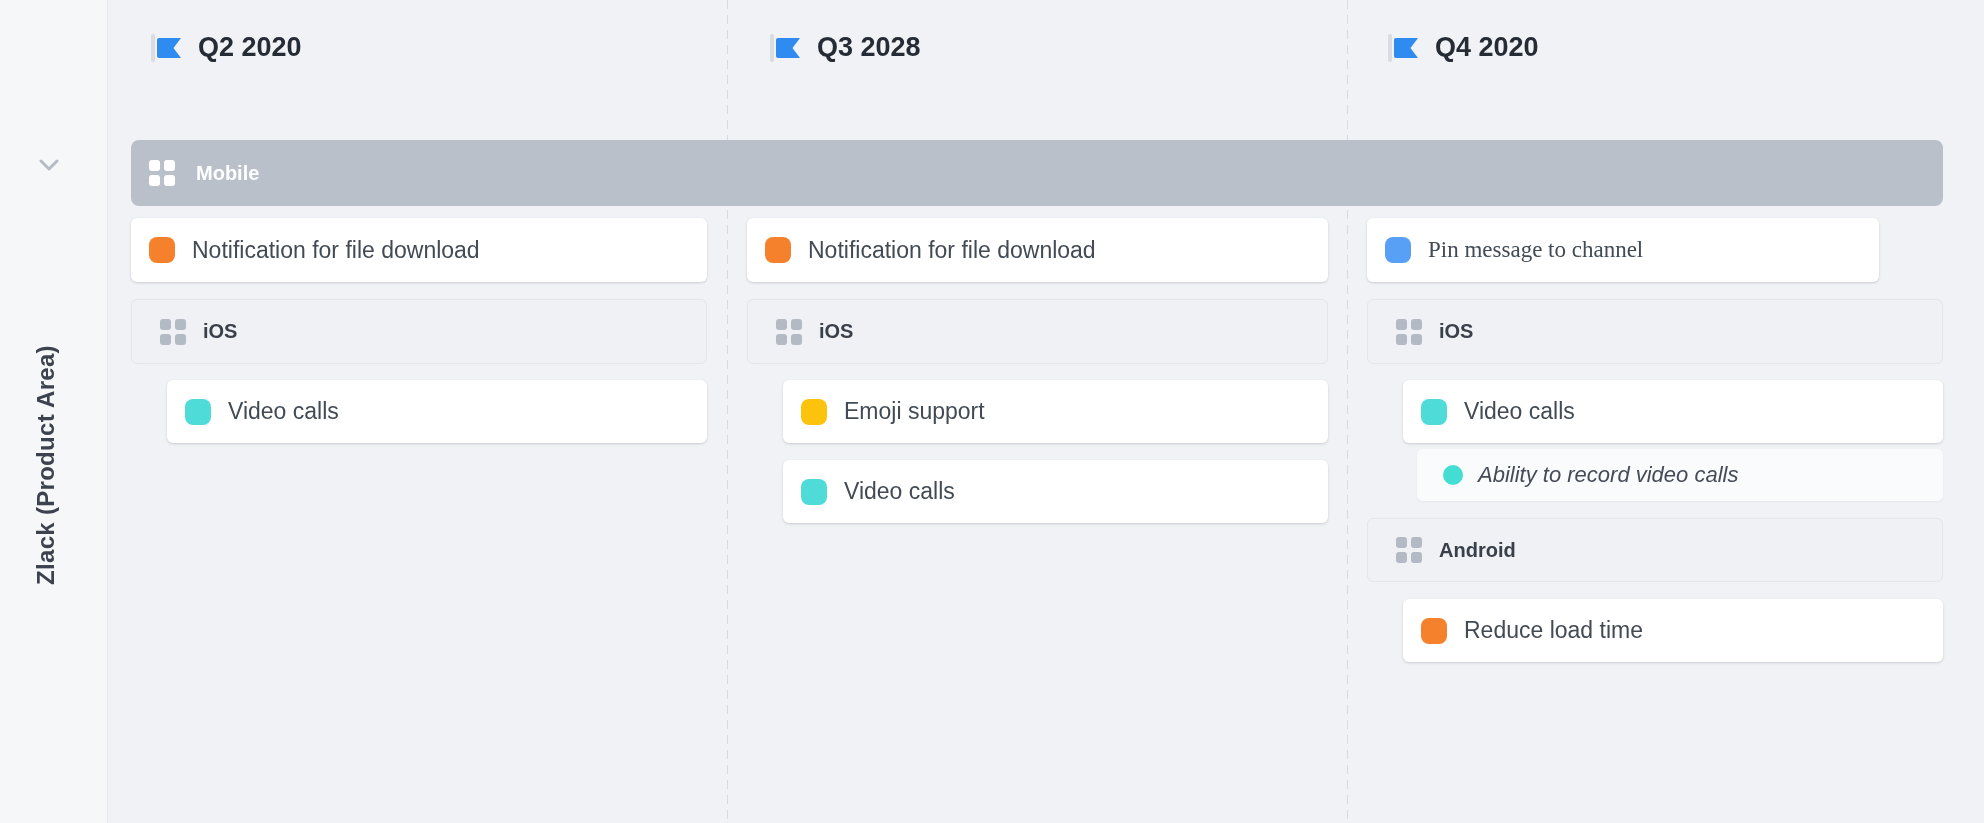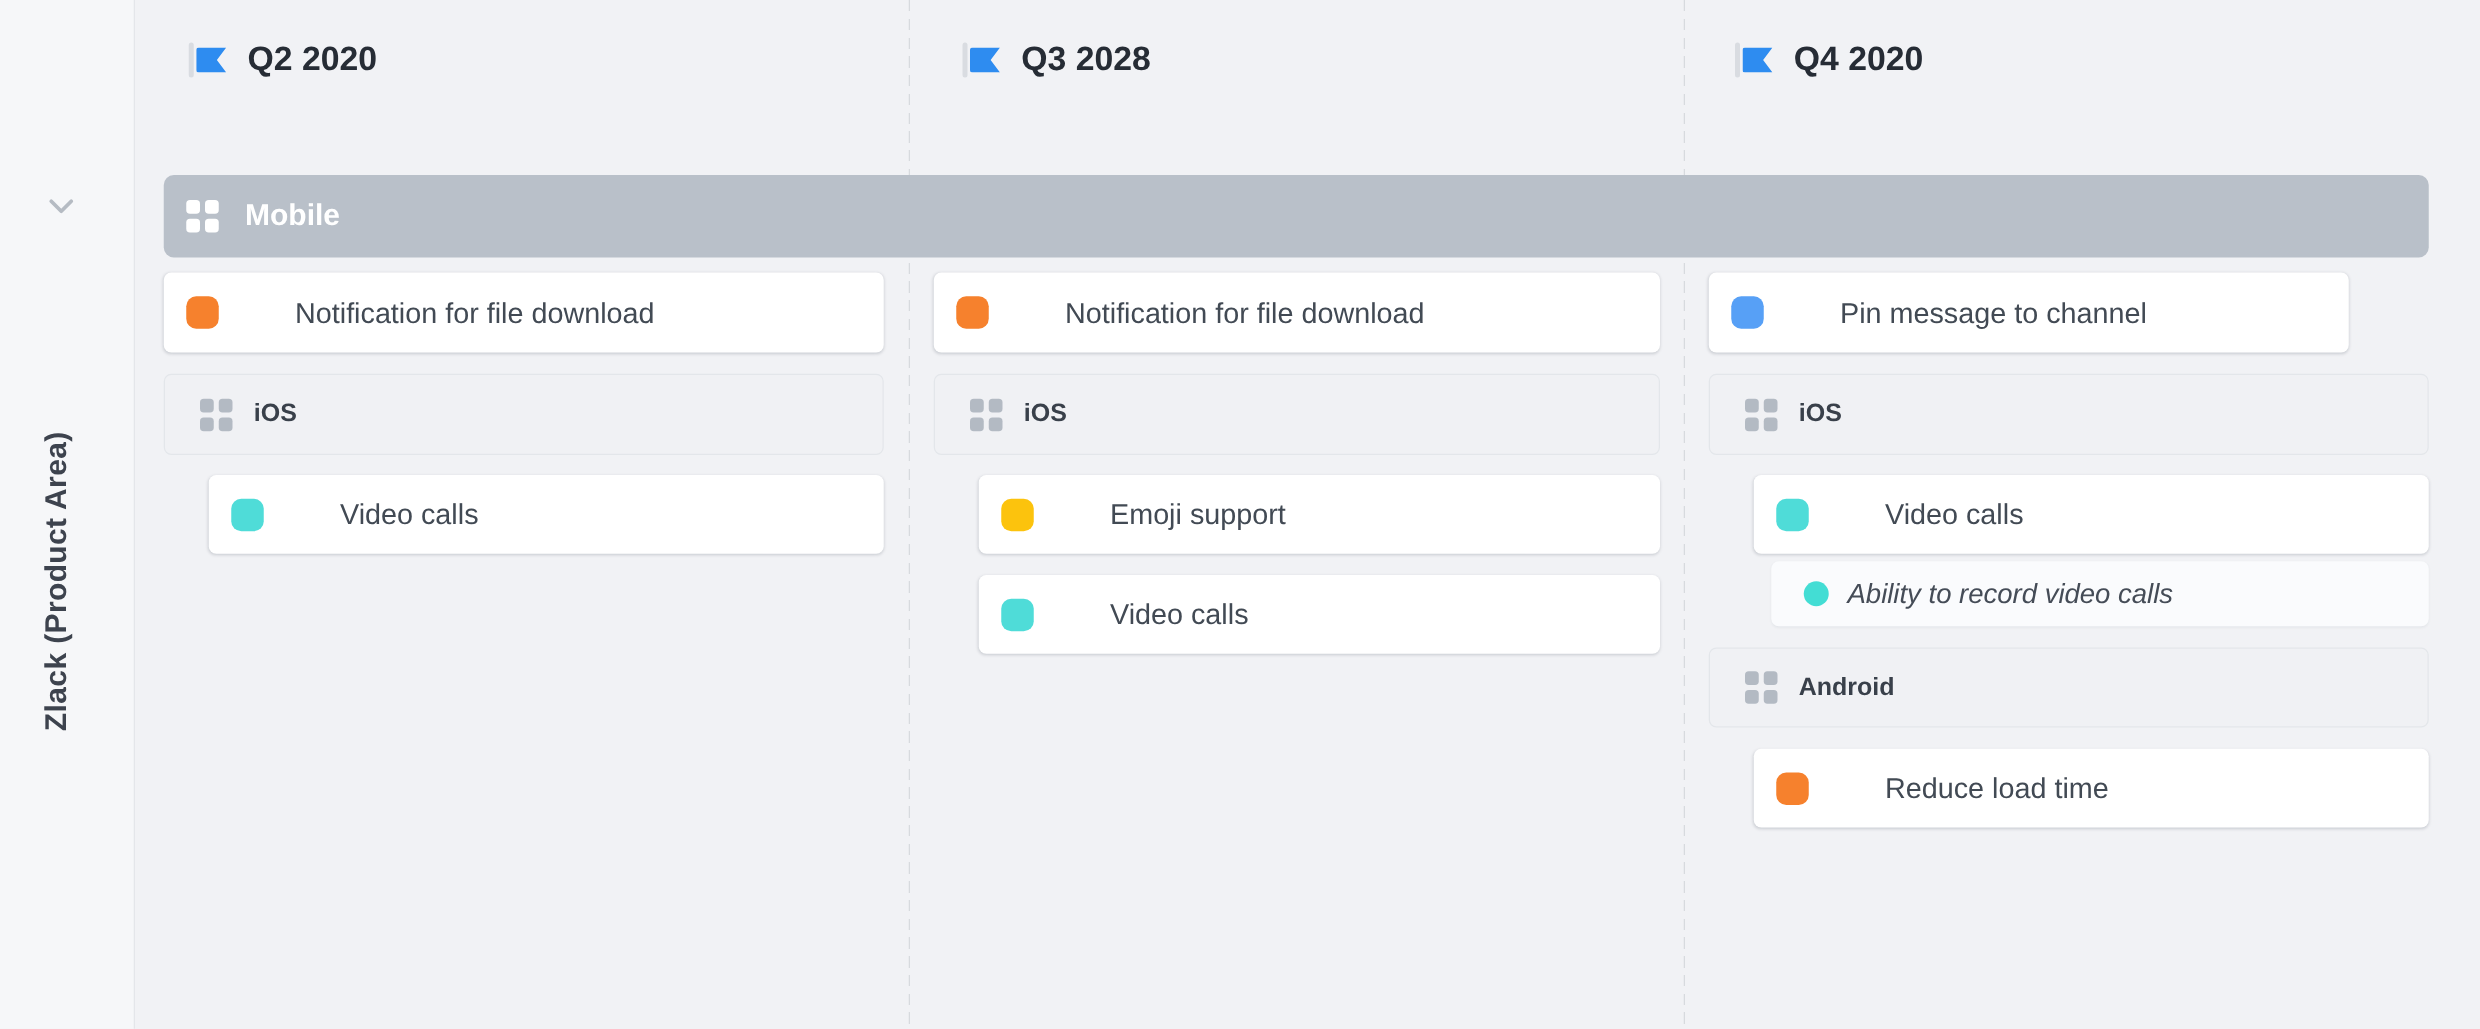--- a/index.html
+++ b/index.html
@@ -48,31 +48,31 @@
   
   .group-bar{
     position:absolute;left:131px;top:140px;width:1812px;height:66px;
     background:#b9c0c9;border-radius:8px;z-index:2;
     display:flex;align-items:center;padding-left:18px;box-sizing:border-box;cursor:pointer;
   }
   .grid-icon{display:grid;grid-template-columns:11px 11px;grid-auto-rows:11px;gap:4px;flex:none;}
   .grid-icon span{width:11px;height:11px;border-radius:3px;display:block;}
   .grid-icon.white span{background:#ffffff;}
   .grid-icon.gray span{background:#b3bac3;}
-  .group-bar .glabel{margin-left:21px;font-size:24px;font-weight:700;color:#ffffff;}
+  .group-bar .glabel{margin-left:21px;font-size:20px;font-weight:700;color:#ffffff;}
 
   
   .card{
     position:absolute;background:#ffffff;border-radius:6px;z-index:2;
     box-shadow:0 1px 3px rgba(24,34,50,.12),0 1px 2px rgba(24,34,50,.06);
     display:flex;align-items:center;padding-left:18px;box-sizing:border-box;
     height:64px;cursor:pointer;
   }
   .swatch{width:26px;height:26px;border-radius:8px;margin-right:17px;flex:none;}
-  .card .title{font-size:23px;color:#424a54;margin-left:44px;}
+  .card .title{font-size:23px;color:#424a54;}
 
   .subheader{
     position:absolute;background:#f0f1f4;border:1px solid #e3e6ea;border-radius:6px;z-index:2;
     display:flex;align-items:center;padding-left:28px;box-sizing:border-box;
     height:65px;cursor:pointer;
   }
   .subheader .grid-icon{margin-right:17px;}
   .subheader .title{font-size:20px;font-weight:700;color:#39404a;}
 
   .subitem{
@@ -89,21 +89,21 @@
   #q2-h1{left:131px;top:299px;width:576px;}
   #q2-c2{left:167px;top:380px;width:540px;height:63px;}
 
   
   #q3-c1{left:747px;top:218px;width:581px;}
   #q3-h1{left:747px;top:299px;width:581px;}
   #q3-c2{left:783px;top:380px;width:545px;height:63px;}
   #q3-c3{left:783px;top:460px;width:545px;height:63px;}
 
   
-  #q4-c1{left:1367px;top:218px;width:512px;}
+  #q4-c1{left:1367px;top:218px;width:512px;font-family:Liberation Serif, serif;}
   #q4-h1{left:1367px;top:299px;width:576px;}
   #q4-c2{left:1403px;top:380px;width:540px;height:63px;}
   #q4-s1{left:1417px;top:449px;width:526px;}
   #q4-h2{left:1367px;top:518px;width:576px;height:64px;}
   #q4-c3{left:1403px;top:599px;width:540px;height:63px;}
 </style>
 </head>
 <body>
 
 <div class="stage">

